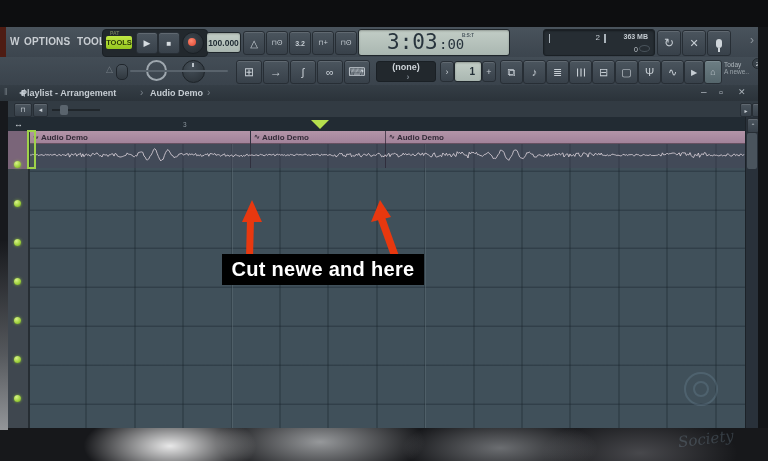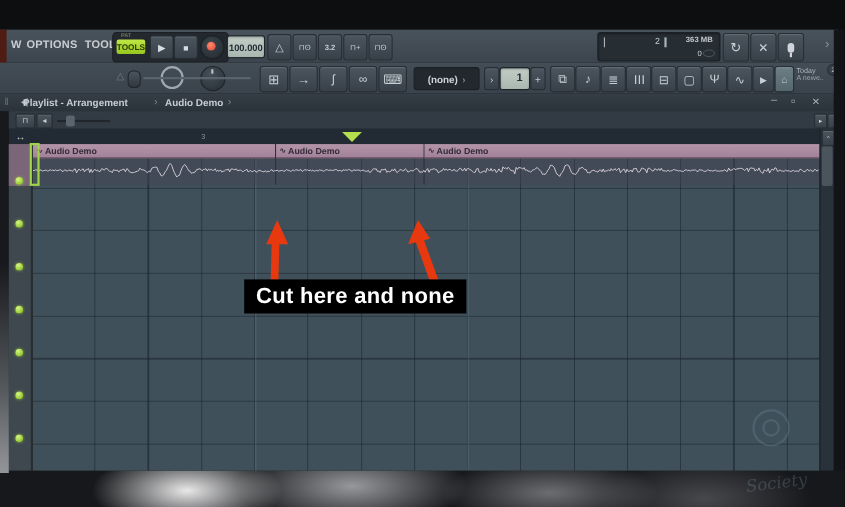--- a/index.html
+++ b/index.html
@@ -60,20 +60,25 @@
     <div class="ib" style="left:289px;top:4px;width:20px;height:22px;">
       <span style="font-size:7px;font-weight:bold;">3.2</span>
     </div>
     <div class="ib" style="left:312px;top:4px;width:20px;height:22px;">
       <span style="font-size:7px;">⊓+</span>
     </div>
     <div class="ib" style="left:335px;top:4px;width:20px;height:22px;">
       <span style="font-size:7px;">⊓ʘ</span>
     </div>
 
+    <div class="abs lcd" style="left:358px;top:2px;width:150px;height:25px;">
+      <span style="position:absolute;left:28px;top:0px;font-size:21px;font-family:'DejaVu Sans Mono',monospace;color:#28343d;">3:03</span>
+      <span style="position:absolute;left:80px;top:6px;font-size:14px;font-family:'DejaVu Sans Mono',monospace;color:#28343d;">:00</span>
+      <span style="position:absolute;left:103px;top:3px;font-size:4.5px;color:#47545c;font-weight:bold;">B:S:T</span>
+    </div>
 
     <div class="abs" style="left:543px;top:2px;width:110px;height:25px;background:#262d33;border-radius:3px;border:1px solid #1a2025;box-shadow:inset 0 1px 2px rgba(0,0,0,.4);">
       <span style="position:absolute;left:5px;top:4px;width:1px;height:9px;background:#aab3ba;"></span>
       <span style="position:absolute;right:54px;top:3px;font-size:8px;color:#c3cad0;">2</span>
       <span style="position:absolute;right:48px;top:4px;width:2px;height:9px;background:#aab3ba;"></span>
       <span style="position:absolute;right:6px;top:3px;font-size:7px;color:#c3cad0;font-weight:bold;">363 MB</span>
       <span style="position:absolute;right:16px;bottom:2px;font-size:7px;color:#c3cad0;">0</span>
       <span style="position:absolute;right:4px;bottom:3px;width:9px;height:5px;border:1px solid #49535b;border-radius:50%;"></span>
     </div>
 
@@ -116,21 +121,21 @@
       <span style="font-size:11px;">ʃ</span>
     </div>
     <div class="ib" style="left:317px;top:3px;width:24px;height:22px;">
       <span style="font-size:11px;">∞</span>
     </div>
     <div class="ib" style="left:344px;top:3px;width:24px;height:22px;">
       <span style="font-size:12px;">⌨</span>
     </div>
 
     <div class="abs" style="left:376px;top:4px;width:58px;height:19px;background:#22282d;border-radius:3px;border:1px solid #1a2025;
-                display:flex;align-items:center;justify-content:center;color:#cfd5da;font-size:9px;font-weight:bold;">
+                display:flex;align-items:center;justify-content:center;color:#cfd5da;font-size:9px;font-weight:bold;flex-direction:column;">
       <span>(none)</span>
       <span style="margin-left:4px;color:#79828a;">›</span>
     </div>
     <div class="ib" style="left:440px;top:4px;width:12px;height:19px;">
       <span style="font-size:9px;">›</span>
     </div>
     <div class="abs lcd" style="left:454px;top:4px;width:26px;height:19px;display:flex;align-items:center;justify-content:flex-end;">
       <span style="font-size:10px;font-weight:bold;margin-right:6px;">1</span>
     </div>
     <div class="ib" style="left:482px;top:4px;width:12px;height:19px;">
@@ -284,15 +289,15 @@
       <polygon points="252,200 242,222 262,222" fill="#e8380f"></polygon>
       <polygon points="247,219 254,219 253,258 246,258" fill="#e8380f"></polygon>
     </g>
     <g>
       <polygon points="380,200 371,222 391,217" fill="#e8380f"></polygon>
       <polygon points="378,220 385,217 399,256 392,259" fill="#e8380f"></polygon>
     </g>
   </svg>
 
   <div class="abs" style="left:222px;top:254px;width:202px;height:31px;background:#000;color:#fff;
-              font-size:20px;font-weight:bold;display:flex;align-items:center;justify-content:center;letter-spacing:.3px;">Cut here and none</div>
+              font-size:20px;font-weight:bold;display:flex;align-items:center;justify-content:center;letter-spacing:.3px;">Cut newe and here</div>
 
 </div>
 
 </body></html>

